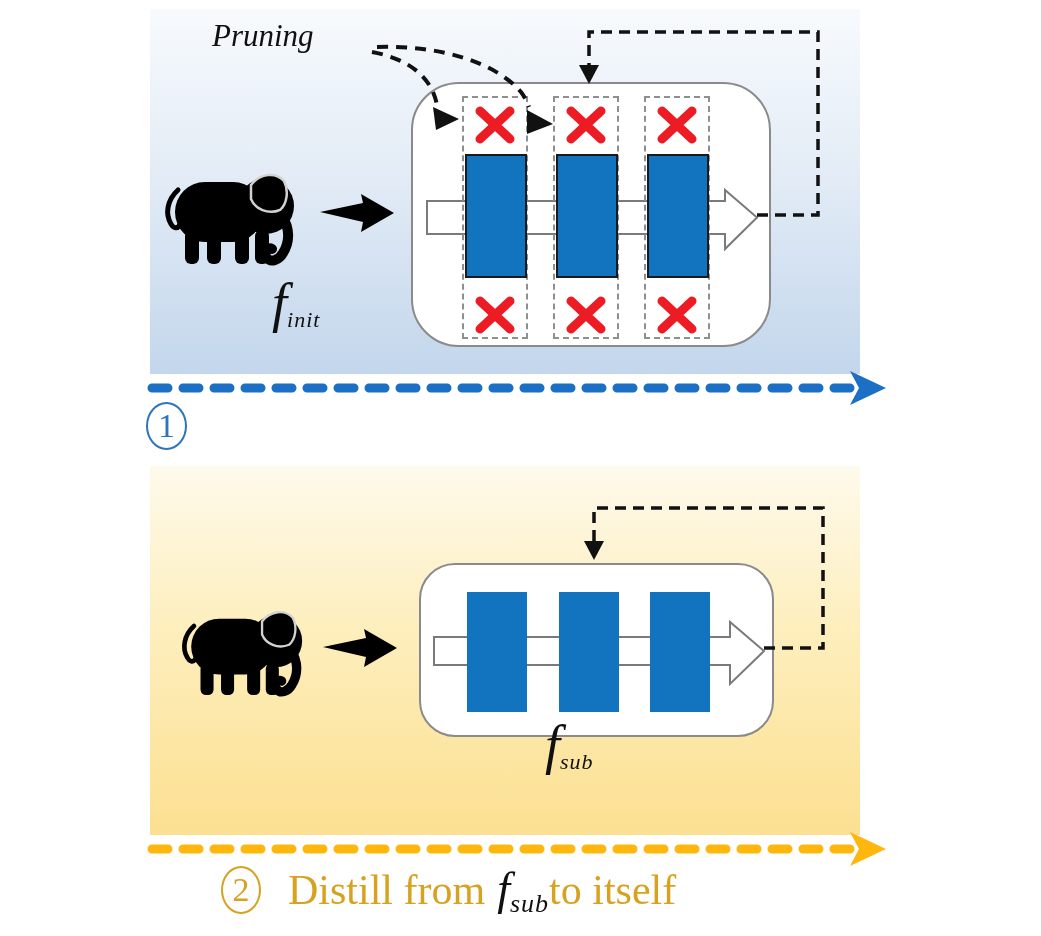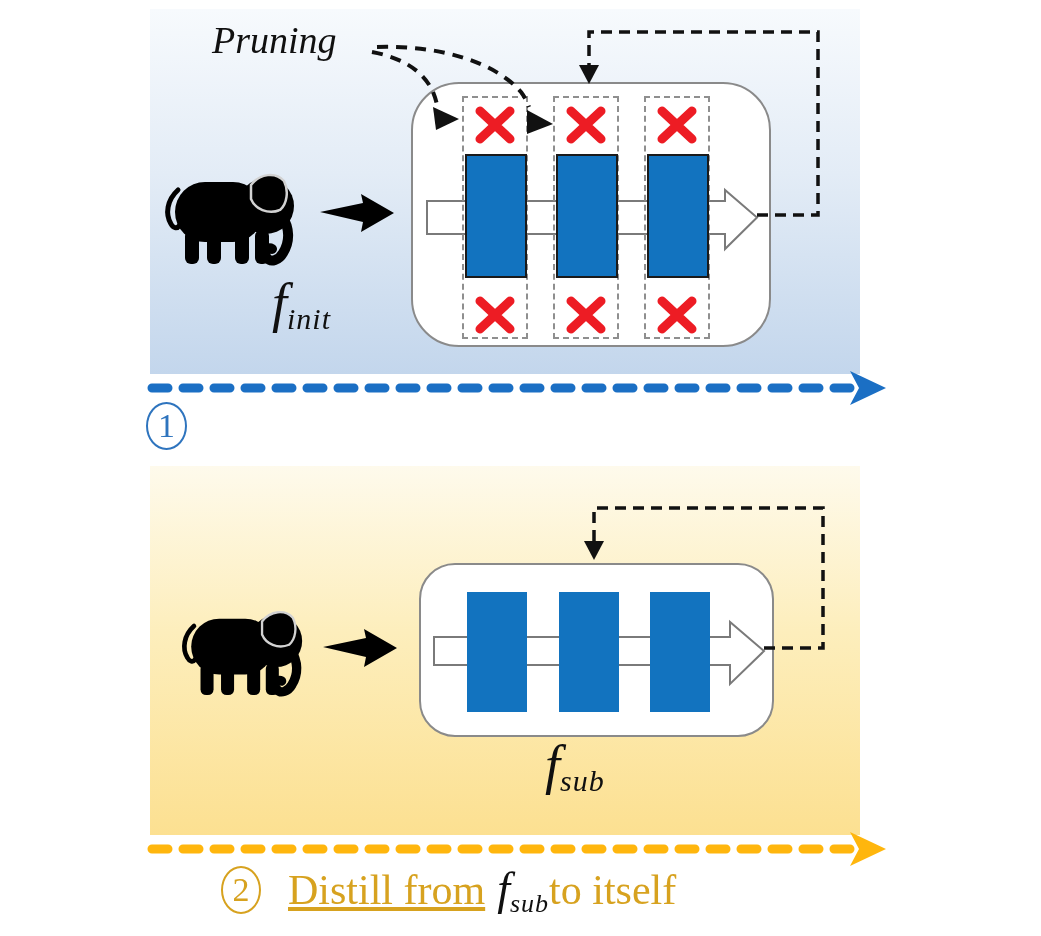--- a/index.html
+++ b/index.html
@@ -21,40 +21,40 @@
   
   .col{position:absolute;top:12px;width:66px;height:243px;border:2px dashed #8f8f8f;box-sizing:border-box;}
   .col .xmark{position:absolute;left:9px;width:44px;height:40px;}
   .col .xmark.top{top:7px;}
   .col .xmark.bottom{top:197px;}
   .bar{position:absolute;background:#1273bf;}
   .col .bar{left:1px;top:56px;width:58px;height:120px;border:2px solid #1a1a1a;}
   .bar.plain{top:27px;width:60px;height:120px;border:none;}
 
   
-  .pruning-label{position:absolute;left:212px;top:18px;font-size:38px;font-style:italic;color:#101010;}
+  .pruning-label{position:absolute;left:212px;top:18px;font-size:31px;font-style:italic;color:#101010;}
   .mathlabel{position:absolute;color:#101010;font-style:italic;white-space:nowrap;}
   .mathlabel .base{font-size:54px;}
-  .mathlabel .sub{font-size:30px;vertical-align:-0.28em;letter-spacing:1px;}
+  .mathlabel .sub{font-size:22px;vertical-align:-0.28em;letter-spacing:1px;}
   #finit{left:272px;top:272px;}
-  #fsub{left:545px;top:734px;}
+  #fsub{left:545px;top:714px;}
 
   .stepcircle{position:absolute;display:flex;align-items:center;justify-content:center;
               border-radius:50%;box-sizing:border-box;}
   #circle1{left:146px;top:402px;width:41px;height:48px;border:2.5px solid #2e74be;
            color:#2e74be;font-size:34px;}
   #circle2{left:221px;top:866px;width:40px;height:48px;border:2.5px solid #d7a21f;
            color:#d7a21f;font-size:34px;}
   .caption{position:absolute;white-space:nowrap;}
   #caption1{left:224px;top:398px;font-size:42px;color:#2e74be;}
   #caption2{left:288px;top:862px;font-size:42px;color:#d7a21f;}
   #caption2 .mathpart{color:#101010;font-style:italic;}
   #caption2 .mathpart .base{font-size:46px;}
   #caption2 .mathpart .sub{font-size:26px;vertical-align:-0.3em;letter-spacing:1px;}
-  #caption2 .prefix{margin-right:12px;text-decoration:underline;}
+  #caption2 .prefix{margin-right:12px;}
   #caption2 .suffix{margin-left:0;}
 
   .overlay{position:absolute;left:0;top:0;z-index:5;pointer-events:none;}
 </style>
 </head>
 <body>
 
 <div id="canvas">
 
   <svg width="0" height="0" style="position:absolute">

